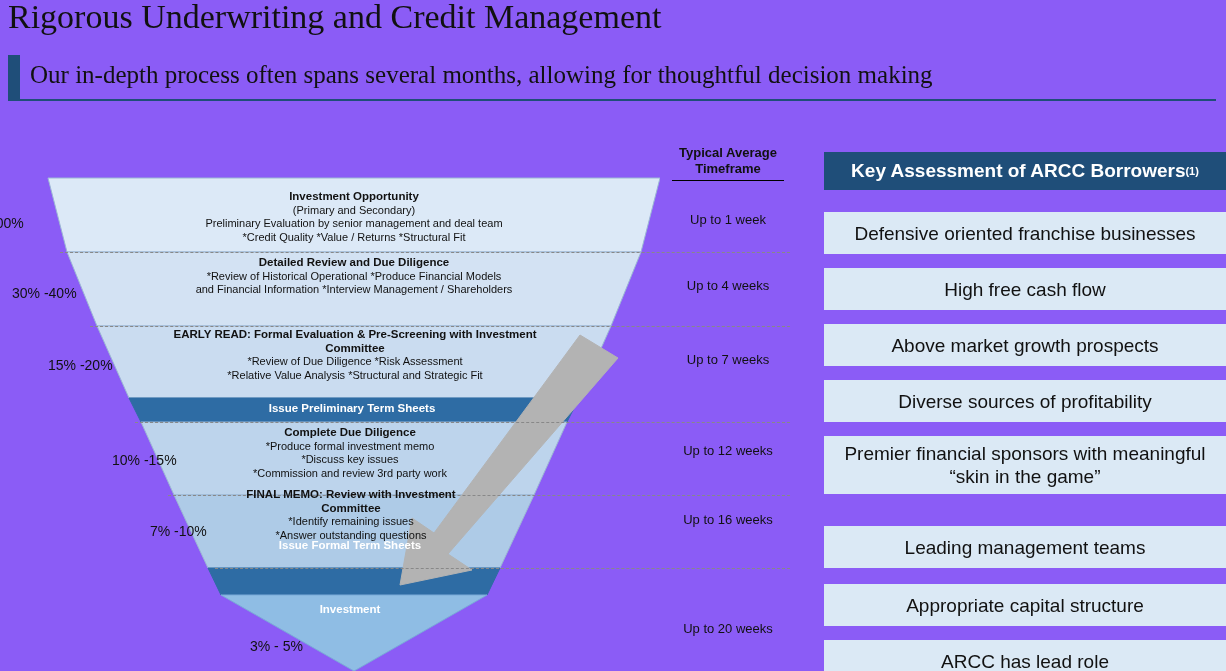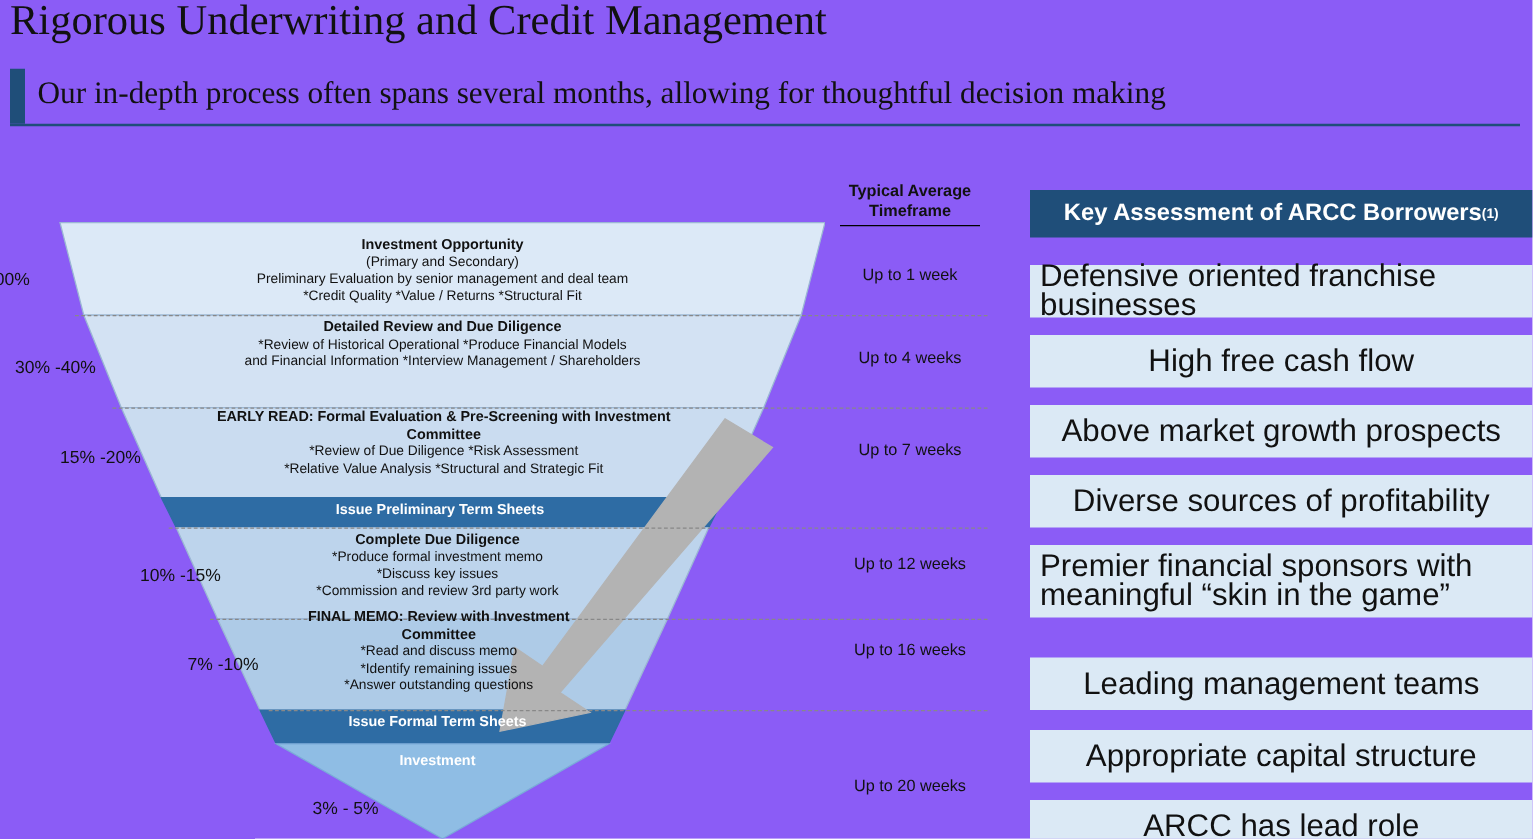--- a/index.html
+++ b/index.html
@@ -130,24 +130,25 @@
     align-items: center;
     justify-content: center;
   }
   .kpanel-header sup { font-size: 11px; vertical-align: super; }
   .kitem {
     position: absolute;
     left: 824px;
     width: 402px;
     background: #dbe9f5;
     color: #111111;
-    font-size: 25px;
+    font-size: 19px;
     display: flex;
     align-items: center;
     justify-content: center;
+    text-align: center;
     line-height: 23px;
     padding: 0 8px;
   }
 </style>
 </head>
 <body>
 
 <div id="page">
 
   <div class="page-title">Rigorous Underwriting and Credit Management</div>
@@ -221,27 +222,26 @@
     <div class="band-text" style="left:200px; top:296px; width:300px;">
       <div class="band-title">Complete Due Diligence</div>
       <div class="band-sub">*Produce formal investment memo</div>
       <div class="band-sub">*Discuss key issues</div>
       <div class="band-sub">*Commission and review 3rd party work</div>
     </div>
 
     
     <div class="band-text" style="left:226px; top:358px; width:250px;">
       <div class="band-title">FINAL MEMO: Review with Investment Committee</div>
-      <div class="band-sub">*Read and discuss memo</div>
       <div class="band-sub">*Identify remaining issues</div>
       <div class="band-sub">*Answer outstanding questions</div>
     </div>
 
     
-    <div class="band-text dark" style="left:262px; top:442px; width:176px;">
+    <div class="band-text dark" style="left:262px; top:409px; width:176px;">
       <div class="band-title">Issue Formal Term Sheets</div>
     </div>
 
     
     <div class="band-text" style="left:268px; top:473px; width:164px; color:#ffffff;">
       <div class="band-title">Investment</div>
     </div>
   </div>
 
   <div class="tf-header">

